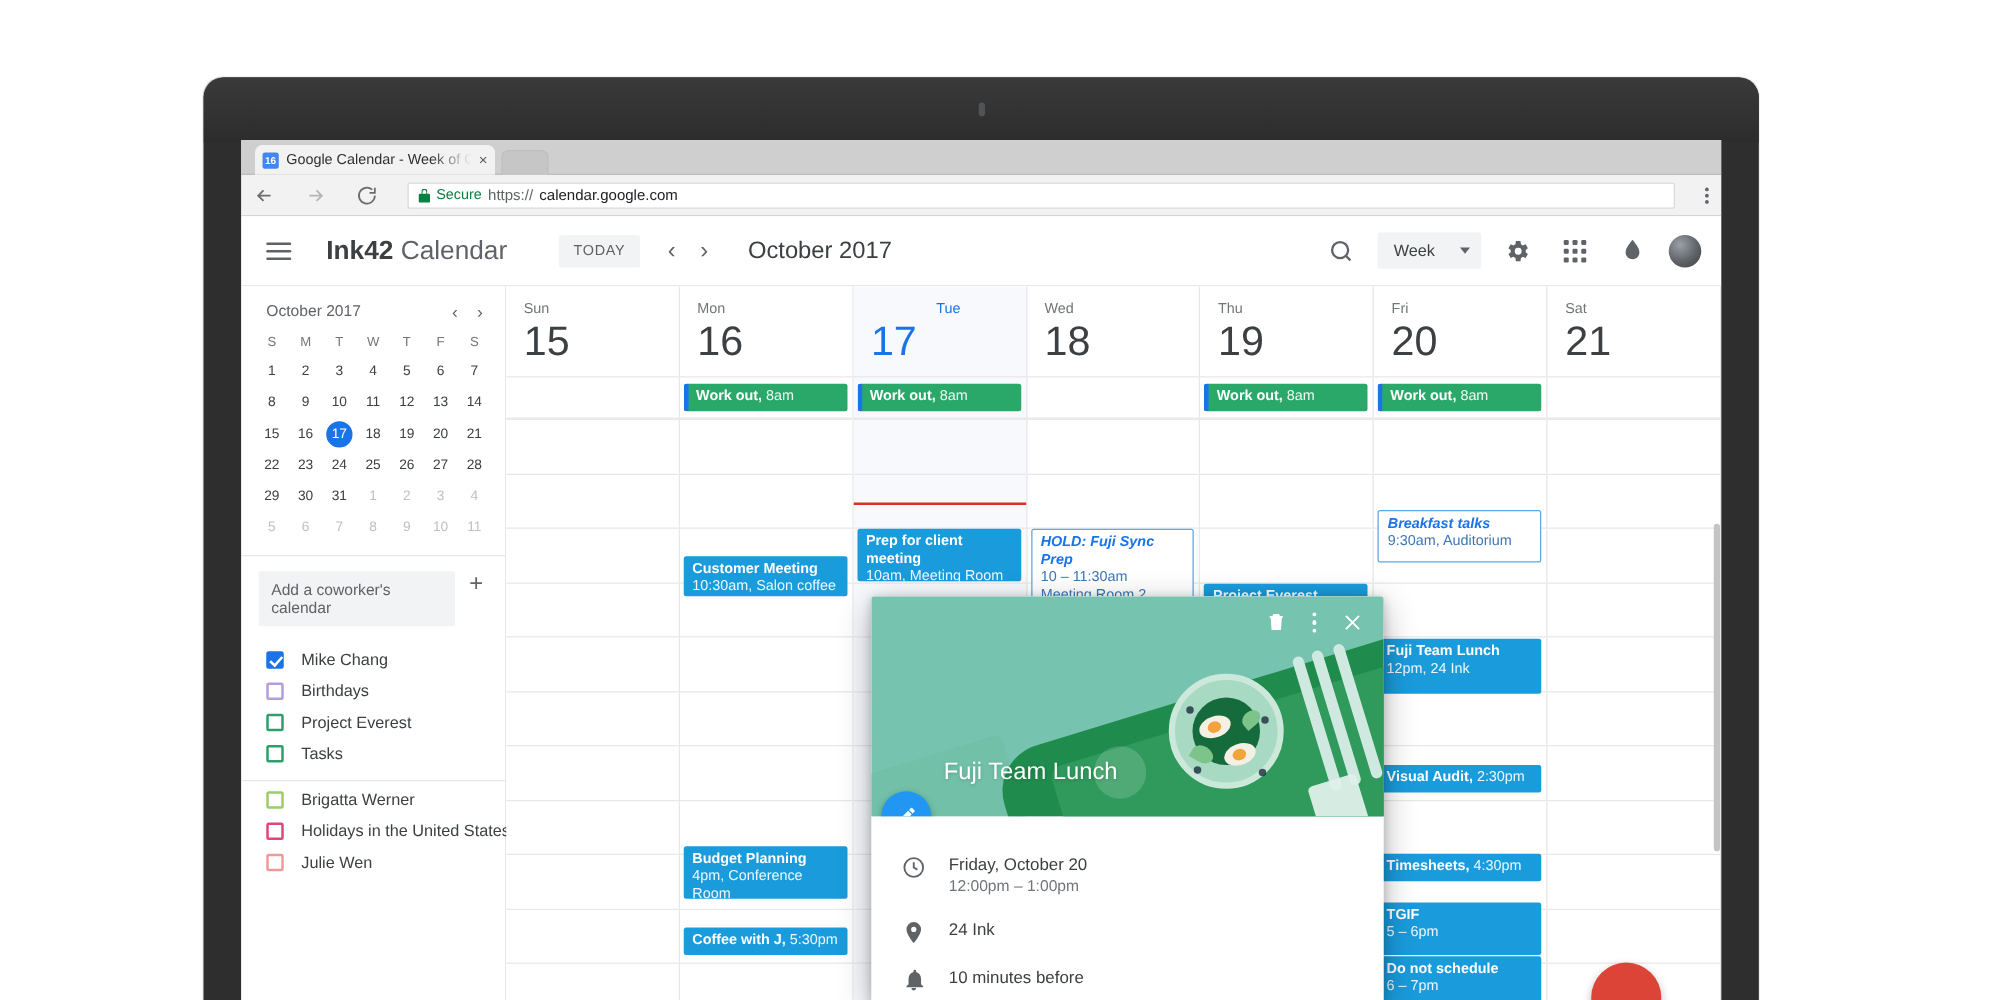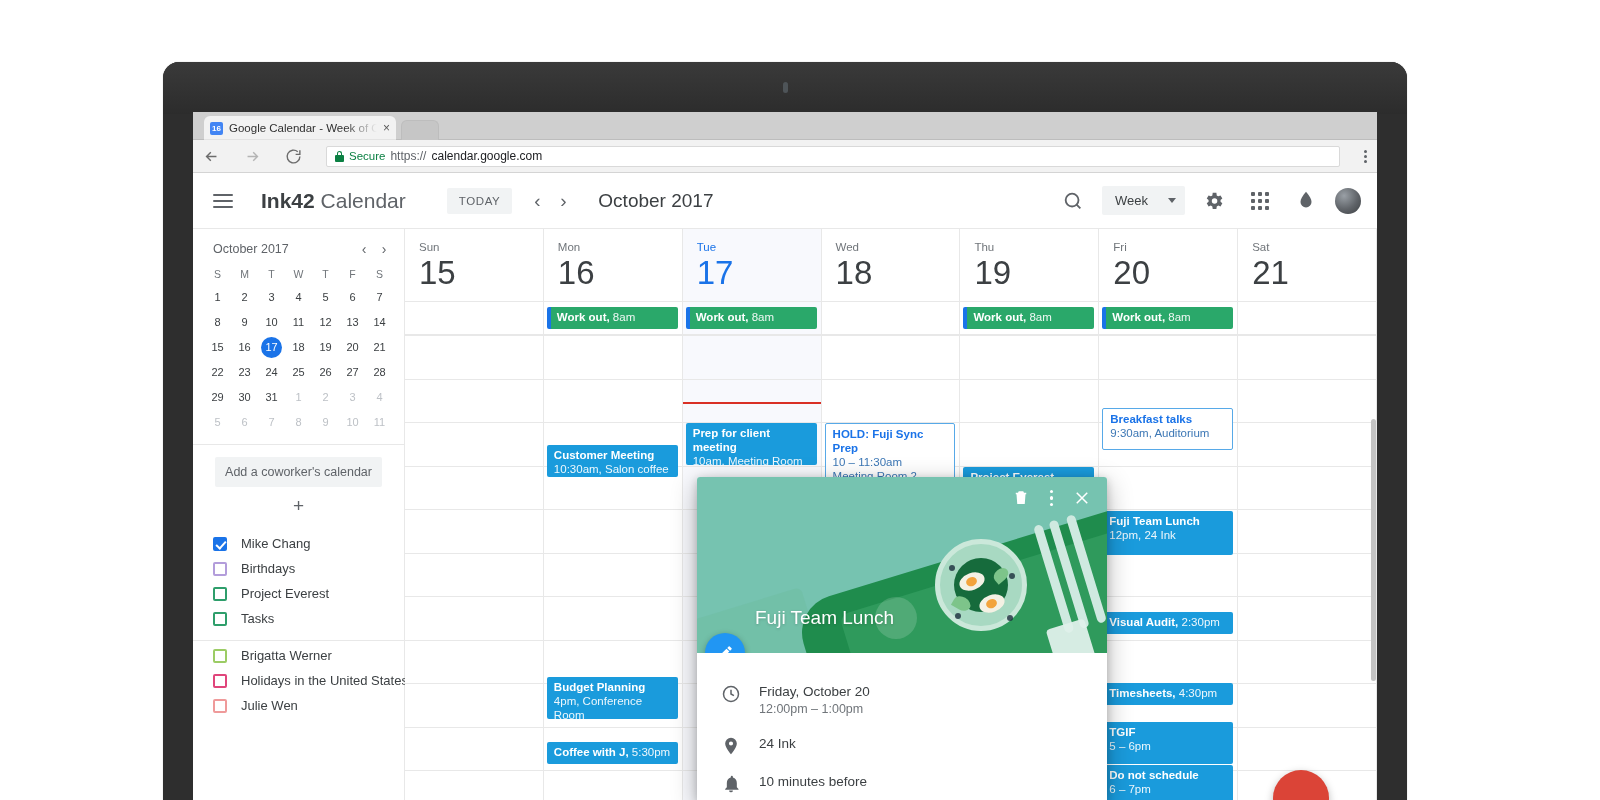--- a/index.html
+++ b/index.html
@@ -136,21 +136,21 @@
     font-size:11px; color:#3c4043; text-align:center; height:25px; line-height:25px;
     position:relative;
   }
   .mini-day.out { color:#bdc1c6; }
   .mini-day.sel span {
     display:inline-block; width:21px; height:21px; line-height:21px; border-radius:50%;
     background:#1a73e8; color:#fff;
   }
   .side-div { height:1px; background:#e8e8e8; margin: 9px 0 0 0; }
 
-  .addcal { display:flex; align-items:center; padding: 12px 14px 12px 14px; gap:8px;flex-direction:column; }
+  .addcal { display:flex; padding: 12px 14px 12px 14px; gap:8px; }
   .addcal-box {
     flex:1 1 auto; background:#f1f3f4; border-radius:2px;
     padding: 8px 10px; font-size:12.5px; color:#5f6368;
   }
   .addcal-plus { font-size:19px; color:#5f6368; width:18px; text-align:center; flex:0 0 auto; }
 
   .cal-list { padding: 2px 0 0 0; }
   .cal-row { display:flex; align-items:center; gap:14px; padding: 5px 0 5px 20px; }
   .cb { width:14px;height:14px;border-radius:2px;border:2px solid;flex:0 0 auto; position:relative; }
   .cb.checked::after {
@@ -170,40 +170,40 @@
   .tz-badge {
     position:absolute; left:0; right:0; top:0; height:33px;
     display:flex; align-items:center; justify-content:center;
     font-size:10px; color:#70757a;
   }
   .daycol { flex:1 1 0; border-right:1px solid #e8e8e8; position:relative; }
   .daycol.today { background:#f8f9fd; }
   .dayhead { height:73px; padding: 12px 0 0 14px; border-bottom:1px solid #e8e8e8; }
   .dow { font-size:11.5px; color:#70757a; }
   .dnum { font-size:33px; color:#3c4043; line-height:40px; font-weight:normal; }
-  .daycol.today .dow { color:#1a73e8; }
+  .daycol.today .dow { color:#1a73e8;text-align:center; }
   .daycol.today .dnum { color:#1a73e8; }
   .allday { height:33px; border-bottom:1px solid #e8e8e8; position:relative; }
   .slots { position:absolute; left:0; right:0; top:106px; bottom:0; }
   .hourline { position:absolute; left:0; right:0; height:1px; background:#e8e8e8; }
 
   
   .ev {
     position:absolute; left:3px; right:4px; border-radius:2px;
     padding: 3px 5px 3px 7px; overflow:hidden;
     font-size:11.5px; line-height:14px; color:#fff;
   }
   .ev b { font-weight:bold; }
   .ev .sub { font-weight:normal; opacity:.92; }
   .ev.blue { background:#1a9bdc; }
   .ev.green { background:#2aa86a; border-left:4px solid #1a73e8; padding-left:6px; }
   .ev.outline {
     background:#fff; border:1px solid #57a9e8; color:#1a73e8;
   }
-  .ev.outline b { color:#1a73e8; }
+  .ev.outline b { color:#1a73e8;font-style:italic; }
   .ev.outline .sub { color:#3c77b5; opacity:1; }
   .ev .line2 { display:block; }
   .nowline { position:absolute; left:0; right:0; height:2px; background:#d93025; z-index:5; }
 
   
   .fab-red {
     position:absolute; right:48px; bottom:-24px; width:56px; height:56px;
     border-radius:50%; background:#db4437; box-shadow:0 3px 8px rgba(0,0,0,.28);
   }
 

